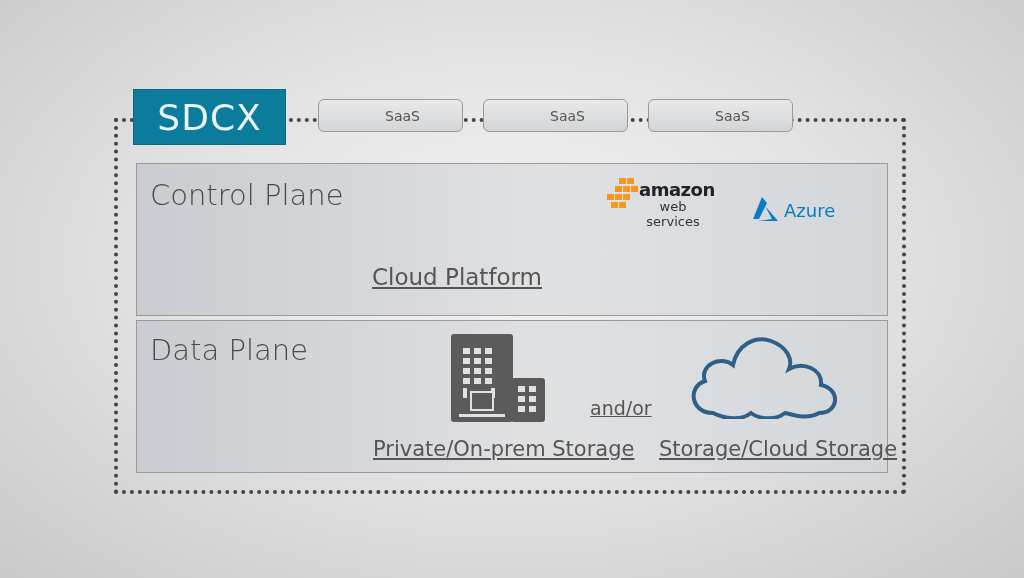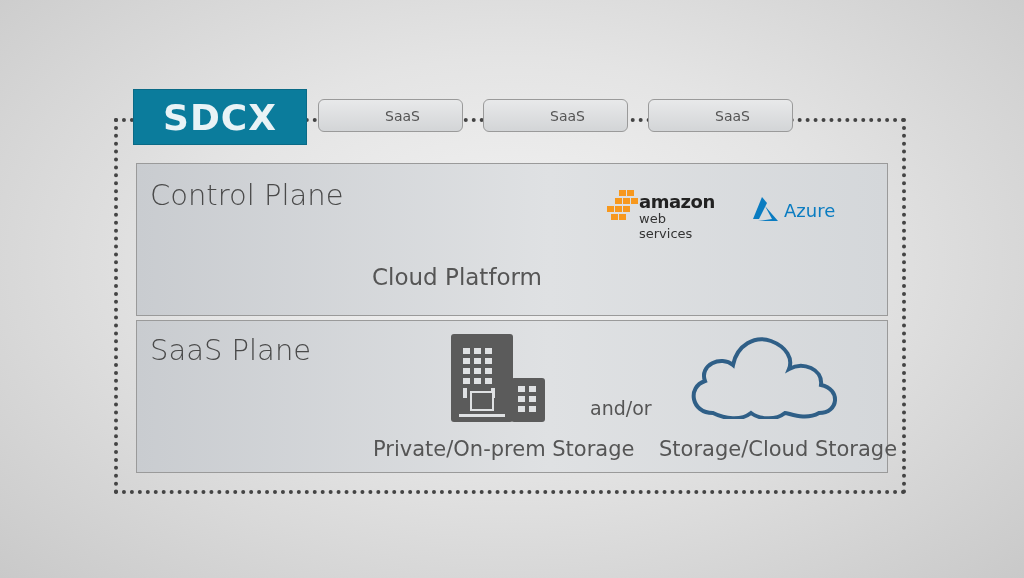--- a/index.html
+++ b/index.html
@@ -7,60 +7,60 @@
     width: 1024px; height: 578px; overflow: hidden; position: relative;
     background: radial-gradient(ellipse at 50% 45%, #f3f3f3 0%, #e4e4e4 45%, #c9c9c9 100%);
     font-family: "DejaVu Sans", "Liberation Sans", sans-serif;
     color: #444;
   }
   .frame {
     position: absolute; left: 114px; top: 118px; width: 792px; height: 376px;
     border: 4px dotted #444; box-sizing: border-box;
   }
   .sdcx {
-    position: absolute; left: 133px; top: 89px; width: 174px; height: 56px;
-    background: #0b7c9c; color: #e9f3f6; font-size: 36px; font-weight: 700;
+    position: absolute; left: 133px; top: 89px; width: 153px; height: 56px;
+    background: #0b7c9c; color: #e9f3f6; font-size: 36px; font-weight: 400;
     display: flex; align-items: center; justify-content: center; letter-spacing: 1px;
     border: 1px solid #0a6a86; box-sizing: border-box;
   }
   .saas {
     position: absolute; top: 99px; width: 145px; height: 33px;
     border: 1px solid #9a9a9a; border-radius: 6px; box-sizing: border-box;
     background: linear-gradient(#e8e9ea, #d3d5d7);
     display: flex; align-items: center; justify-content: center;
     font-size: 14px; color: #555; padding-left: 24px;
   }
   .panel {
     position: absolute; left: 136px; width: 752px; box-sizing: border-box;
     border: 1px solid #9a9a9a;
     background: linear-gradient(90deg, #c9ccd0 0%, #dfe1e3 55%, #d4d7da 100%);
     padding-left: 28px;
   }
   .panel-title {
     position: absolute; left: 13px; font-size: 29px; font-weight: 300; color: #4a4a4a;
   }
-  .label { position: absolute; font-size: 21px; color: #555; white-space: nowrap; }
+  .label { position: absolute; font-size: 21px; color: #555; white-space: nowrap; text-decoration: underline; }
   .logo { position: absolute; }
 </style>
 </head>
 <body>
 
 <div class="frame"></div>
 
 <div class="sdcx">SDCX</div>
 
 <div class="saas" style="left:318px;">SaaS</div>
 <div class="saas" style="left:483px;">SaaS</div>
 <div class="saas" style="left:648px;">SaaS</div>
 
 <div class="panel" style="top:163px; height:153px;">
   <div class="panel-title" style="top:14px;">Control Plane</div>
   <div class="label" style="left:235px; top:100px; font-size:23px;">Cloud Platform</div>
 
-  <div class="logo" style="left:470px; top:24px; width:100px; height:40px;">
+  <div class="logo" style="left:470px; top:12px; width:100px; height:40px;text-align:center;">
     <svg width="34" height="36" viewBox="0 0 34 36" style="position:absolute;left:0;top:2px;">
       <g fill="#f7981d">
         <rect x="12" y="0" width="7" height="6"></rect>
           <rect x="20" y="0" width="7" height="6"></rect>
         <rect x="8" y="8" width="7" height="6"></rect>
           <rect x="16" y="8" width="7" height="6"></rect>
           <rect x="24" y="8" width="7" height="6"></rect>
         <rect x="0" y="16" width="7" height="6"></rect>
           <rect x="8" y="16" width="7" height="6"></rect>
           <rect x="16" y="16" width="7" height="6"></rect>
@@ -76,21 +76,21 @@
     <svg width="30" height="26" viewBox="0 0 30 26" style="position:absolute;left:0;top:0;">
       <path d="M12 0 L3 22 L9 22 L17 6 Z" fill="#0a7cc1"></path>
       <path d="M15 9 L22 22 L8 24 L28 24 Z" fill="#0a7cc1"></path>
     </svg>
     <div style="position:absolute; left:34px; top:3px; font-size:18px; color:#0a7cc1;text-align:right;">Azure</div>
   </div>
 
 </div>
 
 <div class="panel" style="top:320px; height:153px;">
-  <div class="panel-title" style="top:12px;">SaaS Plane</div>
+  <div class="panel-title" style="top:12px;">Data Plane</div>
 
   <svg width="94" height="88" viewBox="0 0 94 88" style="position:absolute; left:314px; top:13px;">
     <rect x="0" y="0" width="62" height="88" rx="3" fill="#5b5b5b"></rect>
     <rect x="60" y="44" width="34" height="44" rx="3" fill="#5b5b5b"></rect>
     <g fill="#dfe1e3">
       <rect x="6" y="6" width="50" height="70" fill="#5b5b5b"></rect>
       <rect x="12" y="14" width="7" height="6"></rect>
         <rect x="23" y="14" width="7" height="6"></rect>
         <rect x="34" y="14" width="7" height="6"></rect>
       <rect x="12" y="24" width="7" height="6"></rect>

